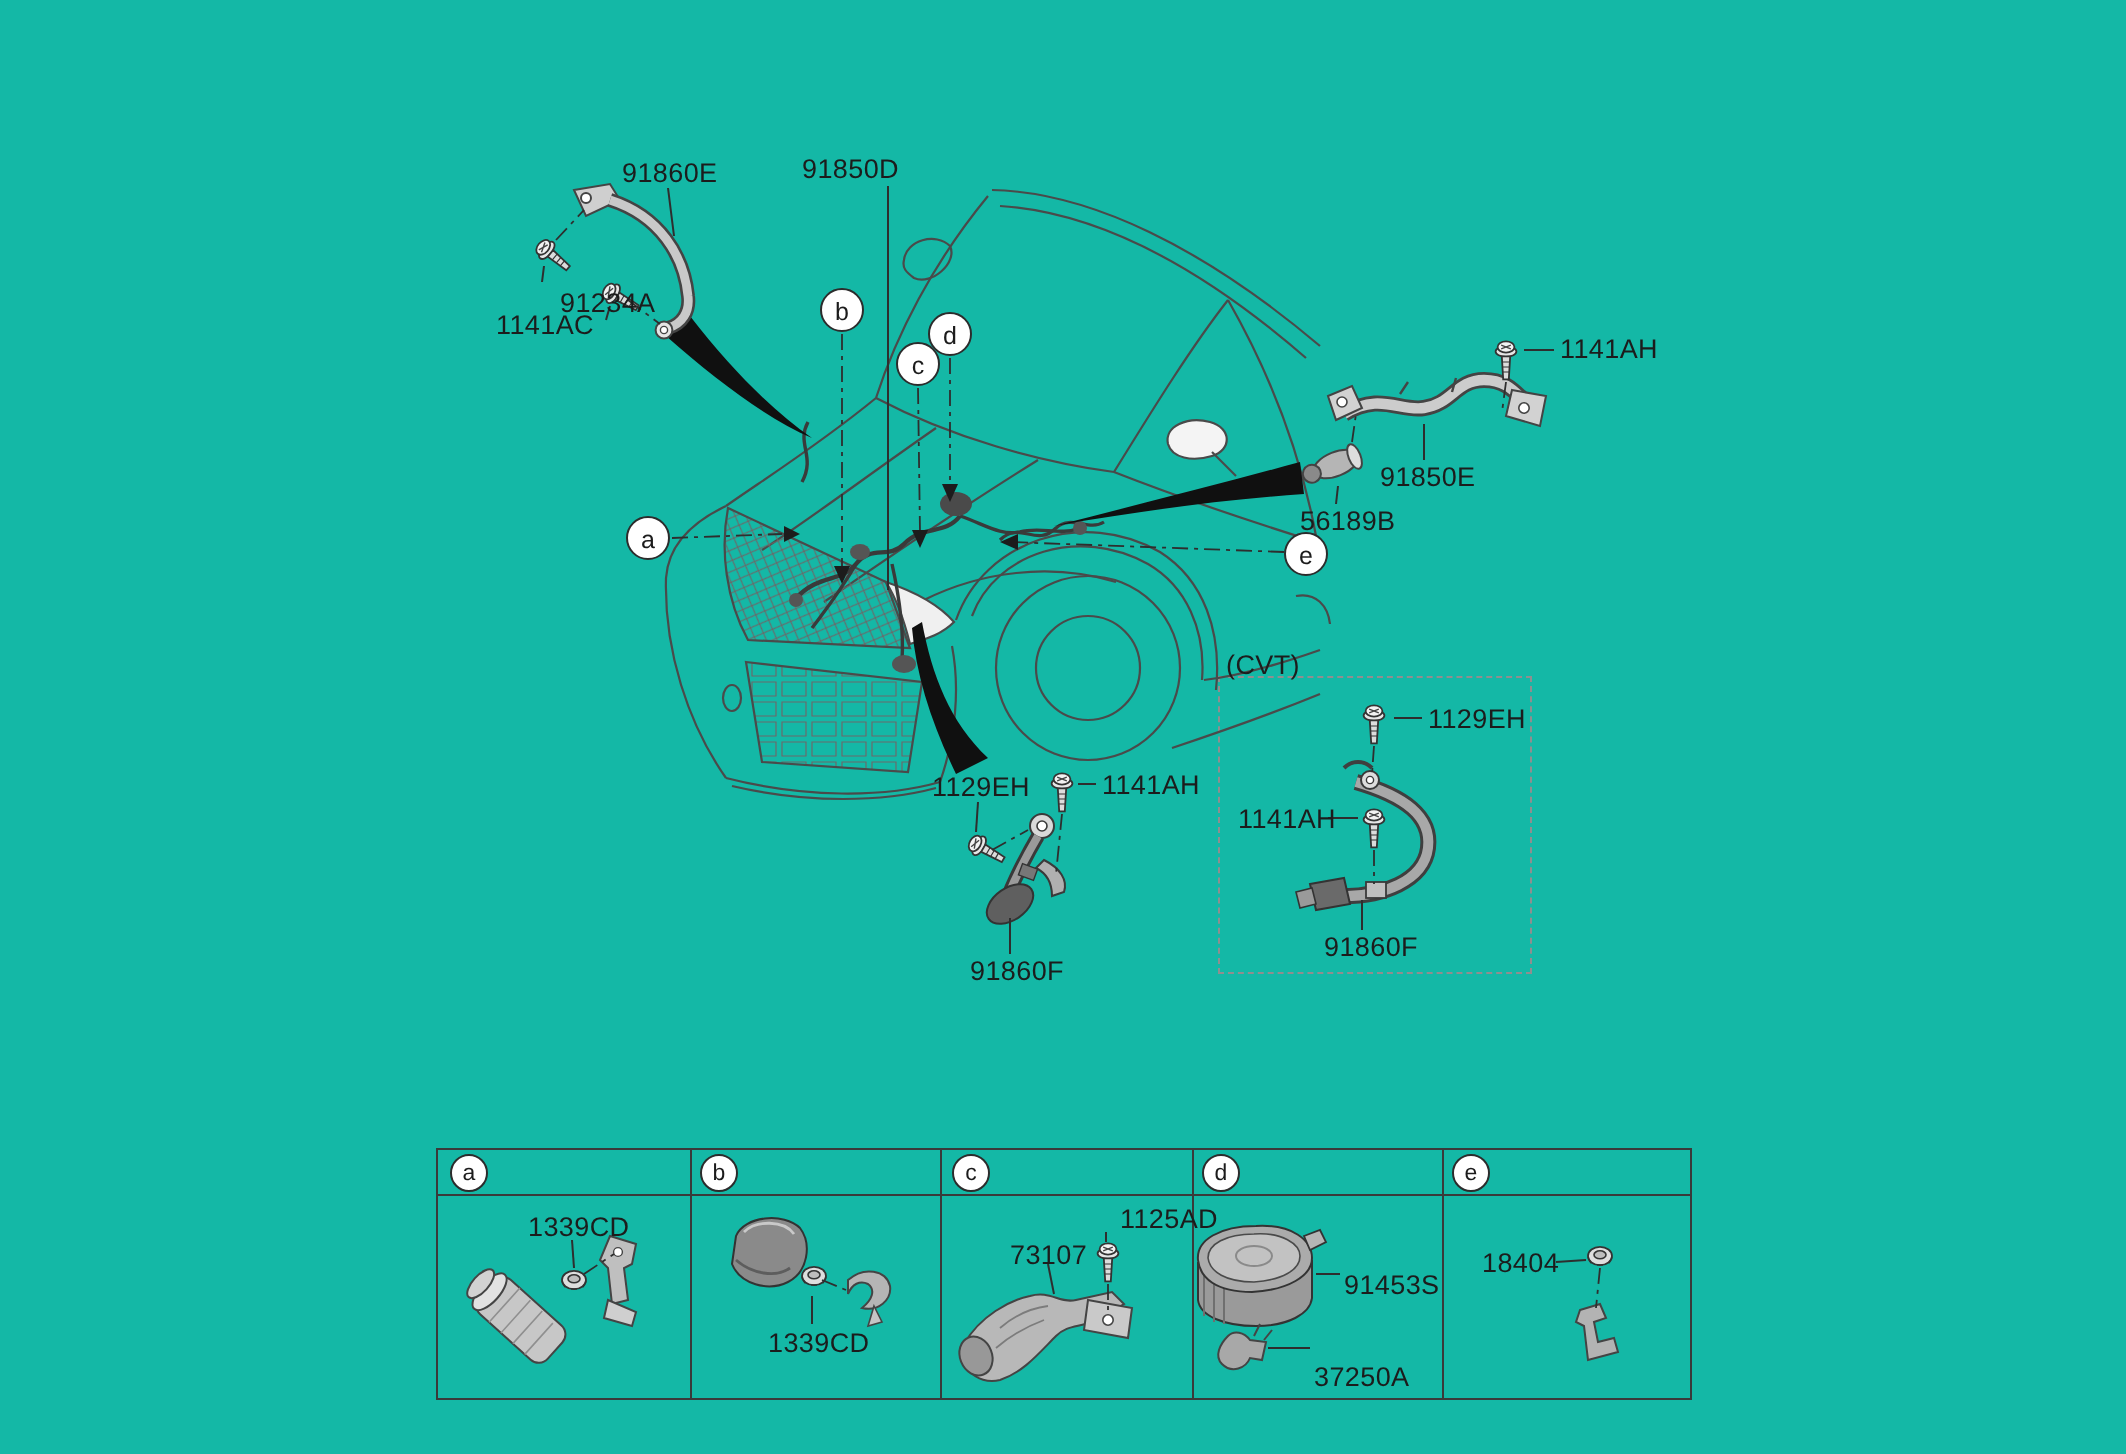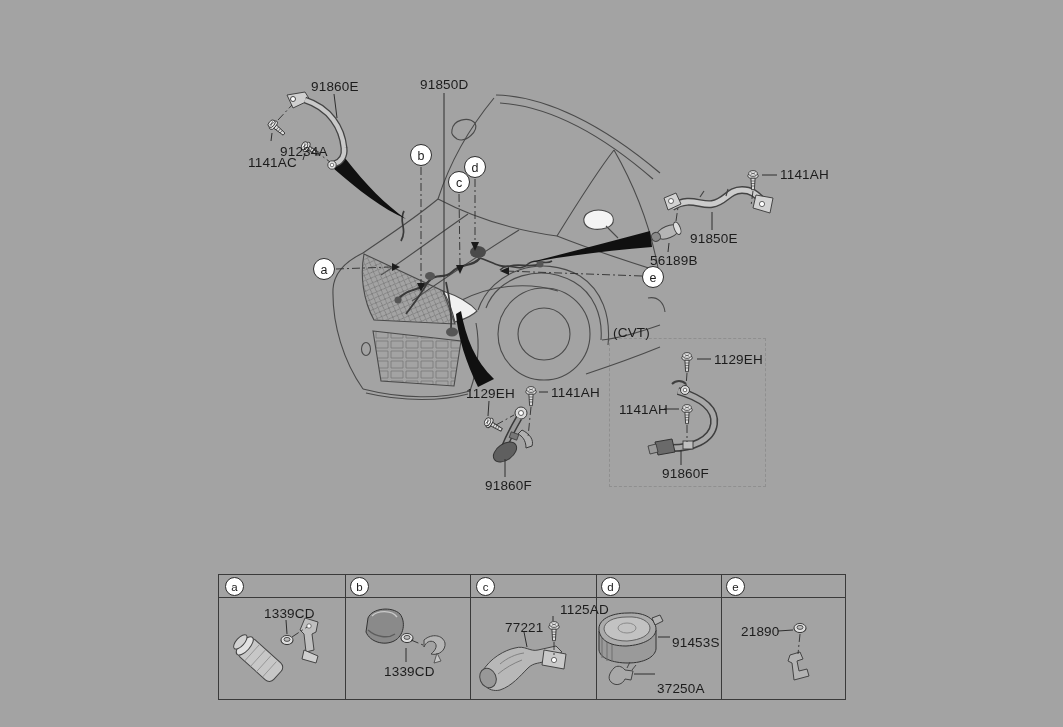--- a/index.html
+++ b/index.html
@@ -1,16 +1,16 @@
 <!DOCTYPE html>
 <html><head>
 <meta charset="utf-8">
 <style>
   html,body{margin:0;padding:0;background:#fff;}
-  #stage{position:relative;width:1063px;height:727px;background:#a3a3a3;overflow:hidden;
+  #stage{position:relative;width:1063px;height:727px;background:#14b8a6;overflow:hidden;
          font-family:"Liberation Sans","DejaVu Sans",sans-serif;color:#1c1c1c;}
   svg{position:absolute;left:0;top:0;z-index:1;}
   .lbl{position:absolute;z-index:3;font-size:13.5px;line-height:15px;letter-spacing:.2px;color:#1c1c1c;white-space:nowrap;}
   .marker{position:absolute;z-index:3;width:22px;height:22px;border:1.4px solid #2c2c2c;border-radius:50%;
           background:#fff;font-size:12.5px;line-height:22px;text-align:center;box-sizing:border-box;}
   .marker-sm{position:absolute;z-index:3;width:19px;height:19px;border:1.3px solid #2c2c2c;border-radius:50%;
           background:#fff;font-size:11.5px;line-height:18px;text-align:center;box-sizing:border-box;}
   #parts-table{position:absolute;left:218px;top:574px;width:628px;height:126px;border:1.4px solid #3a3a3a;
           box-sizing:border-box;z-index:2;background:transparent;}
   .col-line{position:absolute;top:0;bottom:0;width:0;border-left:1.2px solid #3a3a3a;}
@@ -272,21 +272,21 @@
     <g fill="#1c1c1c" stroke="none">
       <polygon points="392,263 400,267 392,271"></polygon>
       <polygon points="417,283 425,283 421,292"></polygon>
       <polygon points="456,265 464,265 460,274"></polygon>
       <polygon points="471,242 479,242 475,251"></polygon>
       <polygon points="509,267 509,275 500,271"></polygon>
     </g>
   </svg>
 
   <div class="lbl" style="left:311px;top:79px">91860E</div>
-  <div class="lbl" style="left:420px;top:77px">91850D</div>
+  <div class="lbl" style="left:401px;top:77px">91850D</div>
   <div class="lbl" style="left:248px;top:155px">1141AC</div>
   <div class="lbl" style="left:280px;top:144px">91234A</div>
   <div class="lbl" style="left:780px;top:167px">1141AH</div>
   <div class="lbl" style="left:690px;top:231px">91850E</div>
   <div class="lbl" style="left:650px;top:253px">56189B</div>
   <div class="lbl" style="left:466px;top:386px">1129EH</div>
   <div class="lbl" style="left:551px;top:385px">1141AH</div>
   <div class="lbl" style="left:485px;top:478px">91860F</div>
   <div class="lbl" style="left:613px;top:325px">(CVT)</div>
   <div class="lbl" style="left:714px;top:352px">1129EH</div>
@@ -309,18 +309,18 @@
 
   <div class="marker-sm" style="left:225px;top:577px">a</div>
   <div class="marker-sm" style="left:350px;top:577px">b</div>
   <div class="marker-sm" style="left:476px;top:577px">c</div>
   <div class="marker-sm" style="left:601px;top:577px">d</div>
   <div class="marker-sm" style="left:726px;top:577px">e</div>
 
   <div class="lbl" style="left:264px;top:606px">1339CD</div>
   <div class="lbl" style="left:384px;top:664px">1339CD</div>
   <div class="lbl" style="left:560px;top:602px">1125AD</div>
-  <div class="lbl" style="left:505px;top:620px">77221</div>
+  <div class="lbl" style="left:505px;top:620px">73107</div>
   <div class="lbl" style="left:672px;top:635px">91453S</div>
   <div class="lbl" style="left:657px;top:681px">37250A</div>
-  <div class="lbl" style="left:741px;top:624px">21890</div>
+  <div class="lbl" style="left:741px;top:624px">18404</div>
 
 </div>
 
 </body></html>

